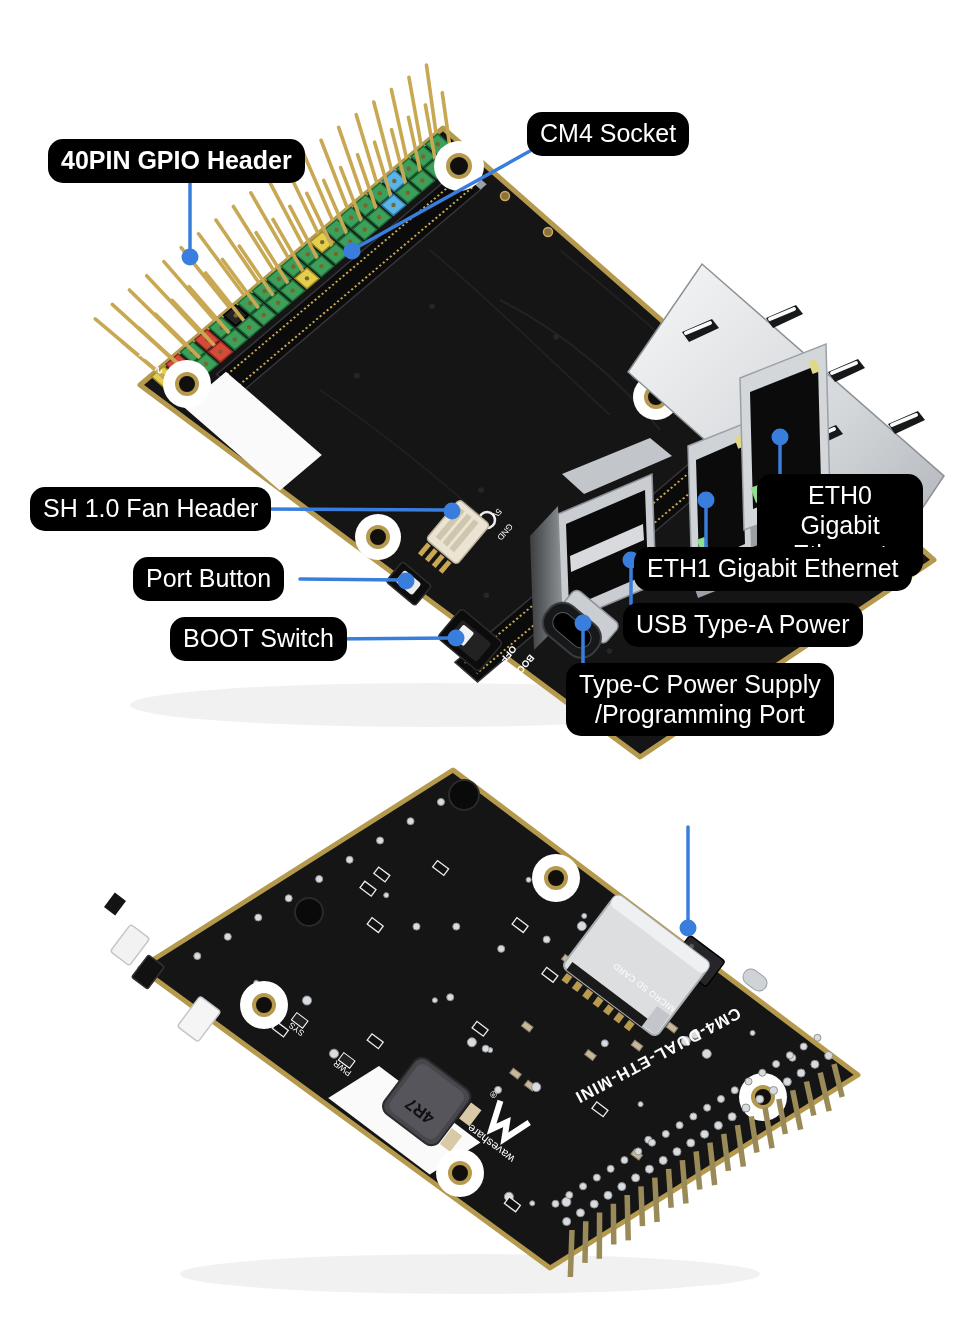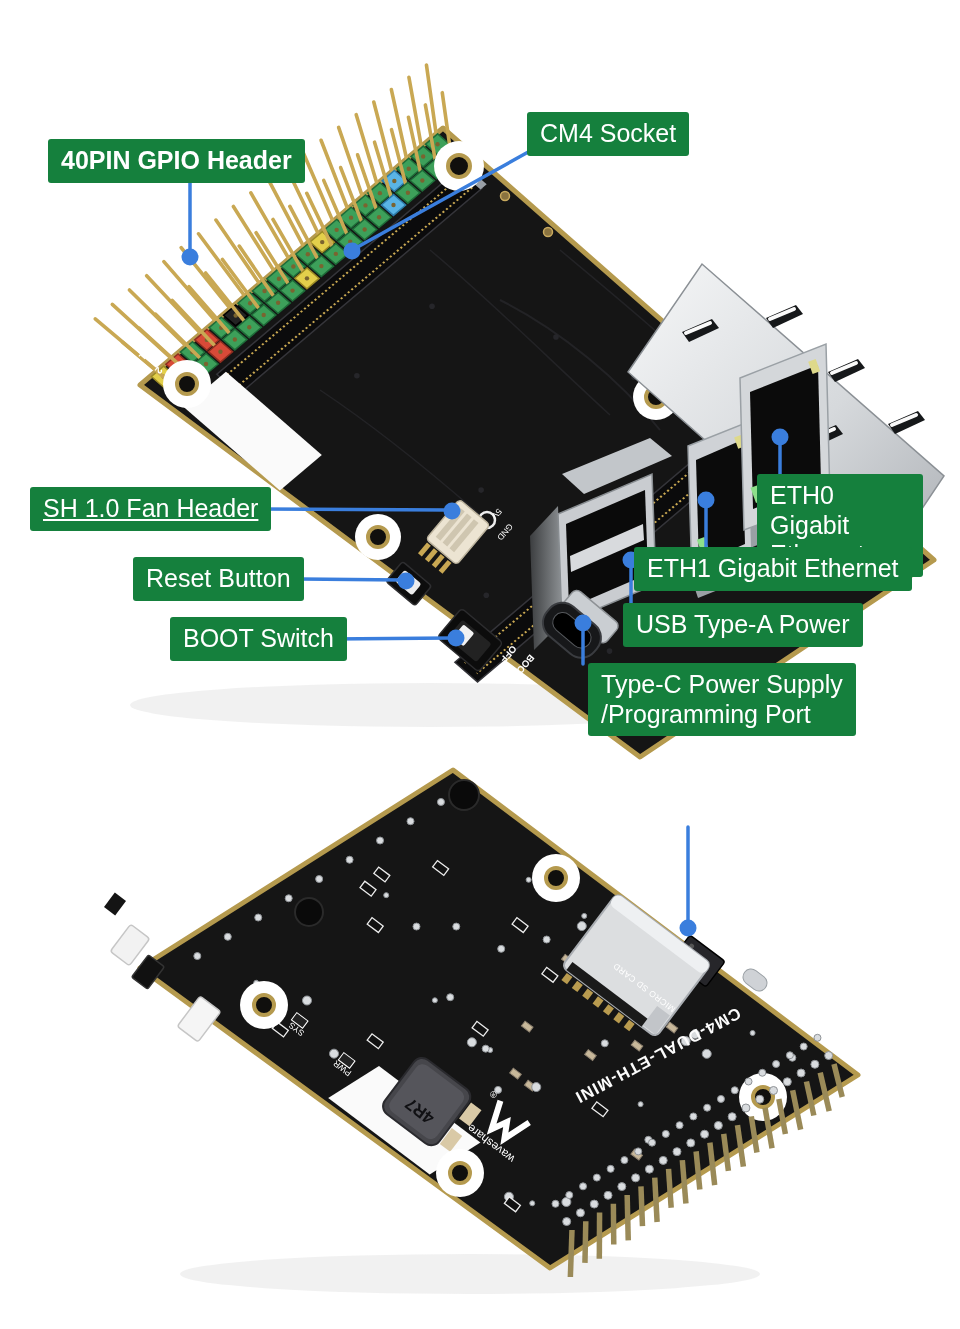--- a/index.html
+++ b/index.html
@@ -1,27 +1,27 @@
 <!DOCTYPE html>
 <html><head>
 <meta charset="utf-8">
 <style>
   html,body{margin:0;padding:0;background:#fff;}
   .stage{position:relative;width:960px;height:1329px;background:#ffffff;overflow:hidden;
          font-family:"Liberation Sans", sans-serif;}
   .stage svg{position:absolute;left:0;top:0;}
   .callout{
     position:absolute;
-    background:#15803d;
+    background:#000000;
     color:#fff;
     font-size:25px;
     line-height:1.18;
     padding:7px 13px;
-    border-radius:3px;
-    text-align:left;
+    border-radius:15px;
+    text-align:center;
     white-space:pre-line;
     z-index:5;
   }
   .svgtext{font-family:"Liberation Sans", sans-serif;}
 </style>
 </head>
 <body>
 
 <div class="stage">
 
@@ -568,22 +568,22 @@
     <circle cx="780" cy="437" r="8.5"></circle>
     <circle cx="706" cy="500" r="8.5"></circle>
     <circle cx="631" cy="560" r="8.5"></circle>
     <circle cx="583" cy="623" r="8.5"></circle>
     <circle cx="688" cy="928" r="8.5"></circle>
   </g>
 </svg>
 
 <div class="callout" style="left:48px;top:139px;font-weight:bold;">40PIN GPIO Header</div>
 <div class="callout" style="left:527px;top:112px;">CM4 Socket</div>
-<div class="callout" style="left:30px;top:487px;text-decoration:underline;">SH 1.0 Fan Header</div>
-<div class="callout" style="left:133px;top:557px;">Reset Button</div>
+<div class="callout" style="left:30px;top:487px;">SH 1.0 Fan Header</div>
+<div class="callout" style="left:133px;top:557px;">Port Button</div>
 <div class="callout" style="left:170px;top:617px;">BOOT Switch</div>
 <div class="callout" style="left:757px;top:474px;width:140px;">ETH0 Gigabit Ethernet</div>
 <div class="callout" style="left:634px;top:547px;">ETH1 Gigabit Ethernet</div>
 <div class="callout" style="left:623px;top:603px;">USB Type-A Power</div>
-<div class="callout" style="left:566px;top:663px;margin-left:22px;">Type-C Power Supply
+<div class="callout" style="left:566px;top:663px;">Type-C Power Supply
 /Programming Port</div>
 
 </div>
 
 </body></html>

